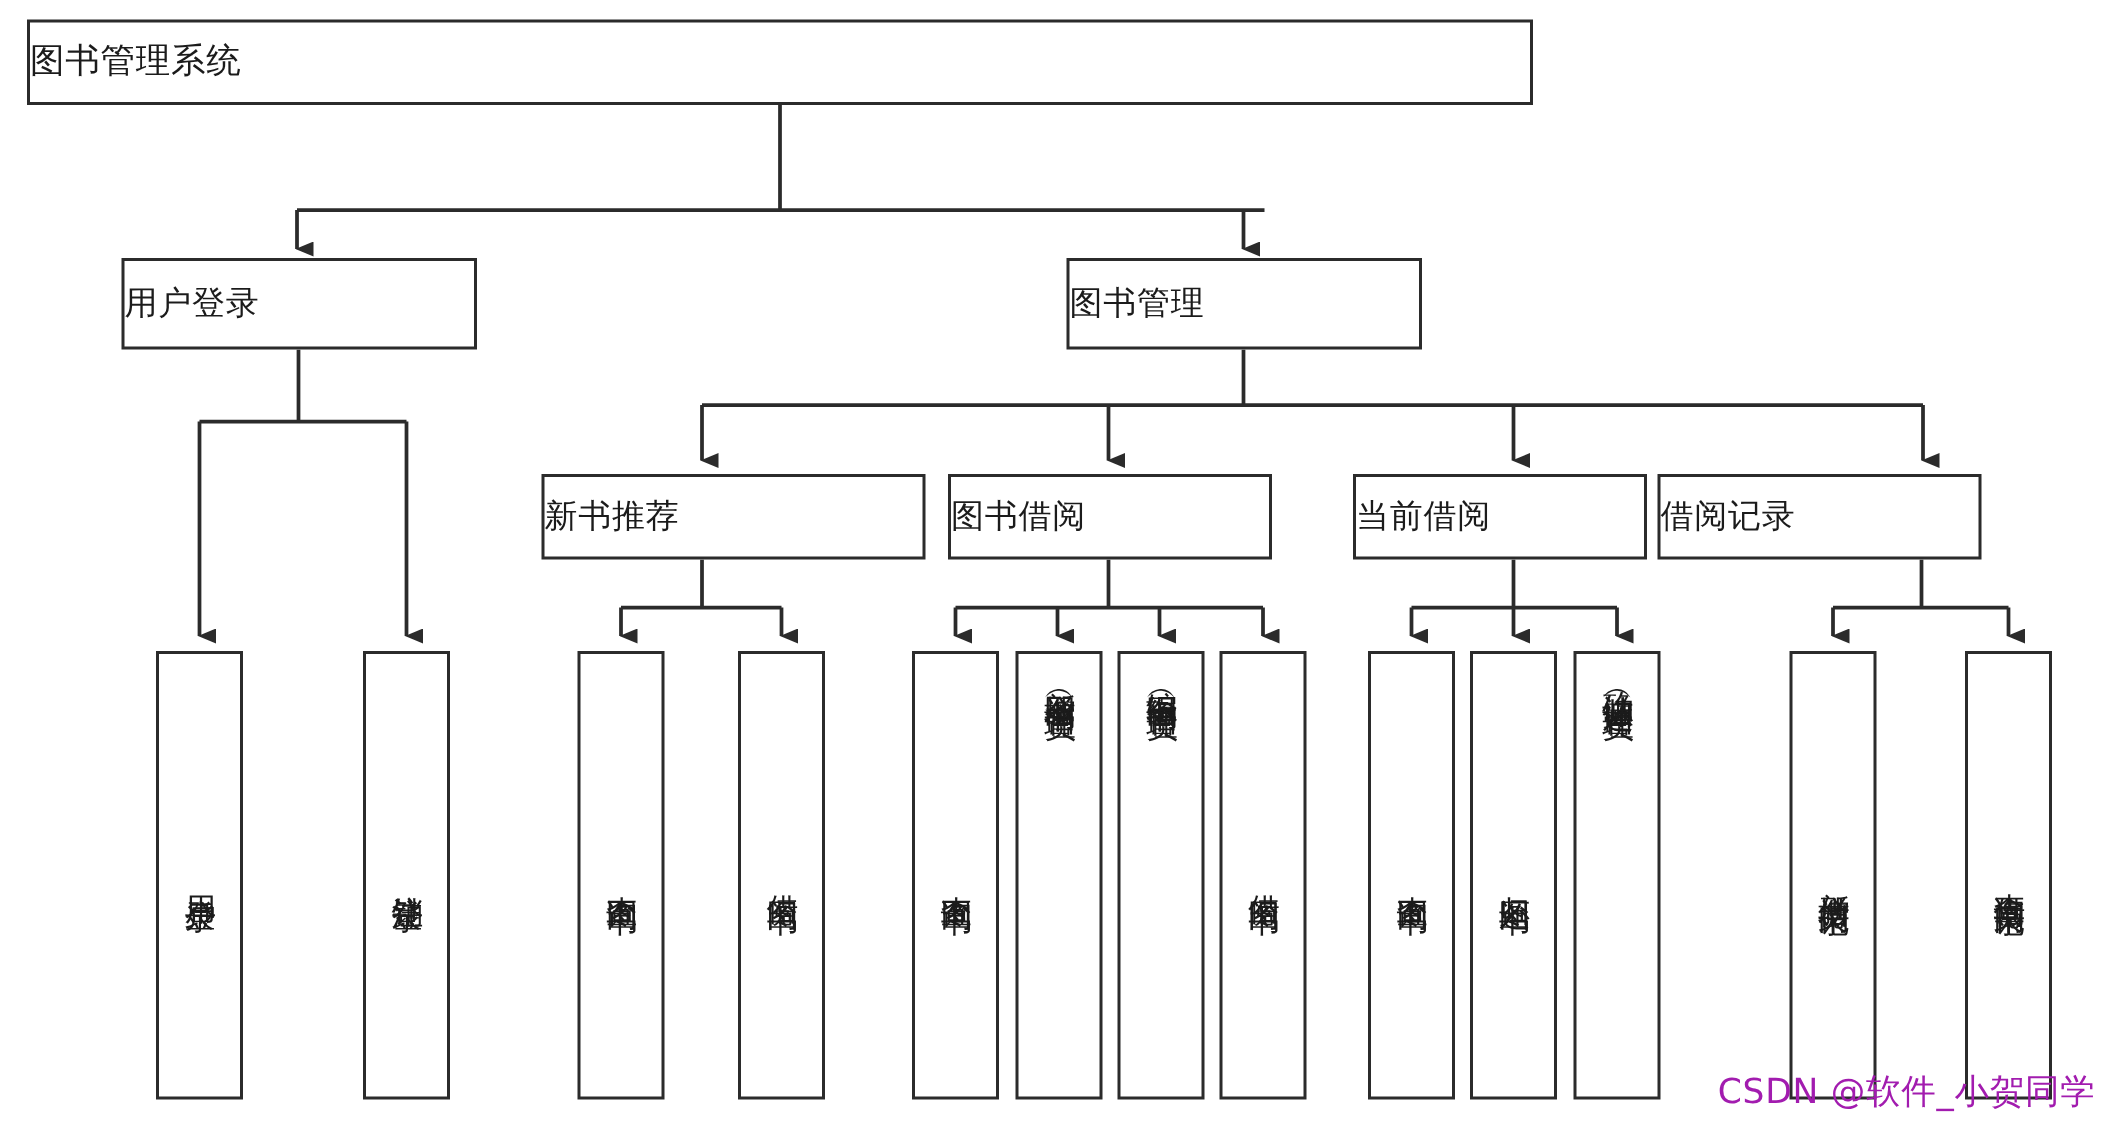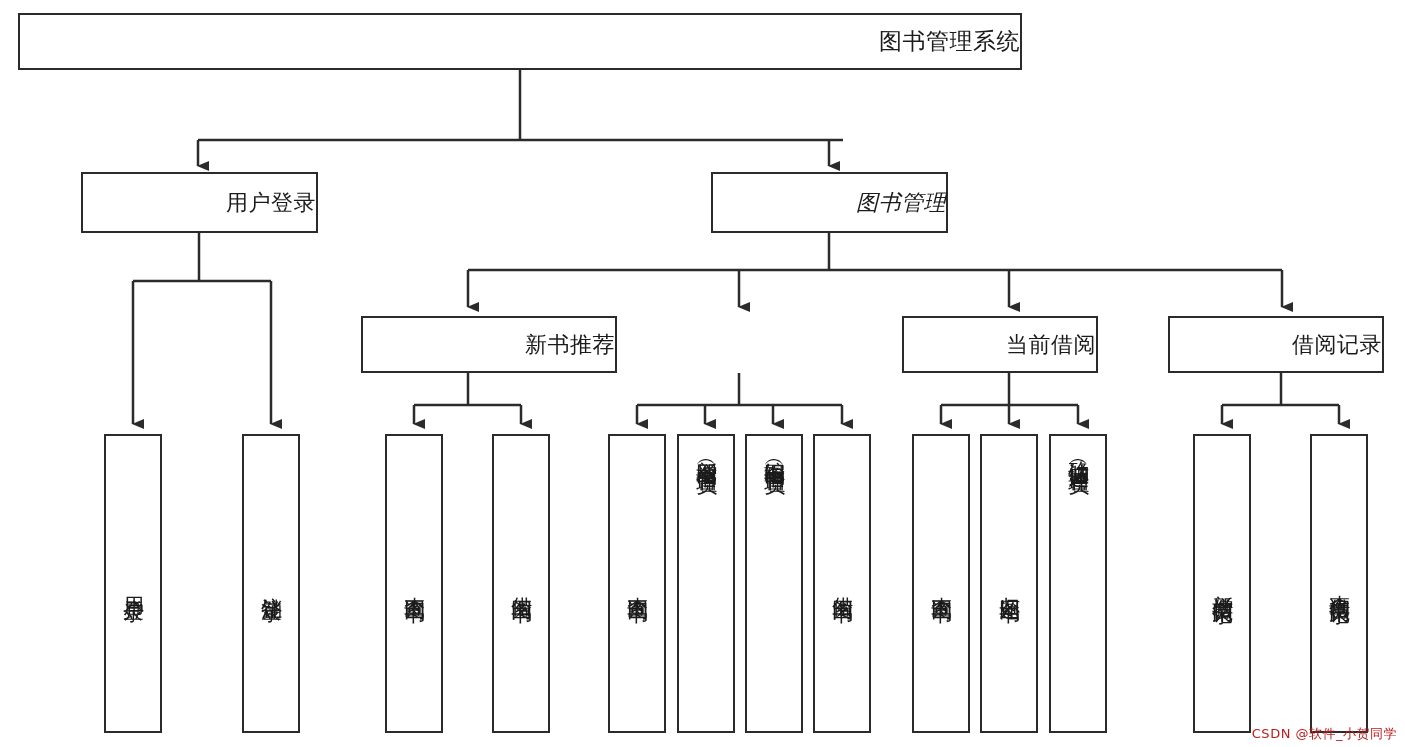--- a/index.html
+++ b/index.html
@@ -23,21 +23,21 @@
     height: 747px;
     pointer-events: none;
   }
   .node {
     position: absolute;
     box-sizing: border-box;
     border: 2.5px solid #2b2b2b;
     background: #ffffff;
     display: flex;
     align-items: center;
-    justify-content: flex-end;
+    justify-content: flex-start;
     color: #1b1b1b;
     z-index: 2;
   }
   .node .lbl {
     display: block;
     line-height: 1.18;
     letter-spacing: 0.5px;
     white-space: nowrap;
   }
   
@@ -62,22 +62,22 @@
   }
   
   .node.v.mid {
     align-items: center;
     padding-top: 0;
   }
   #watermark {
     position: absolute;
     right: 8px;
     bottom: 4px;
-    font-size: 13px;
-    color: #b91c1c;
+    font-size: 23px;
+    color: #a21caf;
     letter-spacing: 0.5px;
     z-index: 5;
     white-space: nowrap;
   }
 </style>
 </head>
 <body>
 
 <div id="canvas">
 
@@ -132,34 +132,37 @@
   </svg>
 
   <div class="node h root" style="left:18px; top:13px; width:1004px; height:57px;">
     <span class="lbl">图书管理系统</span>
   </div>
 
   <div class="node h" style="left:81px; top:172px; width:237px; height:61px;">
     <span class="lbl">用户登录</span>
   </div>
 
-  <div class="node h" style="left:711px; top:172px; width:237px; height:61px;font-style:italic;">
+  <div class="node h" style="left:711px; top:172px; width:237px; height:61px;">
     <span class="lbl">图书管理</span>
   </div>
 
   <div class="node h" style="left:361px; top:316px; width:256px; height:57px;">
     <span class="lbl">新书推荐</span>
   </div>
 
+  <div class="node h" style="left:632px; top:316px; width:216px; height:57px;">
+    <span class="lbl">图书借阅</span>
+  </div>
 
   <div class="node h" style="left:902px; top:316px; width:196px; height:57px;">
     <span class="lbl">当前借阅</span>
   </div>
 
-  <div class="node h" style="left:1168px; top:316px; width:216px; height:57px;">
+  <div class="node h" style="left:1105px; top:316px; width:216px; height:57px;">
     <span class="lbl">借阅记录</span>
   </div>
 
   <div class="node v mid" style="left:104px; top:434px; width:58px; height:299px;">
     <span class="lbl">用户登录</span>
   </div>
 
   <div class="node v mid" style="left:242px; top:434px; width:58px; height:299px;">
     <span class="lbl">注销登录</span>
   </div>

